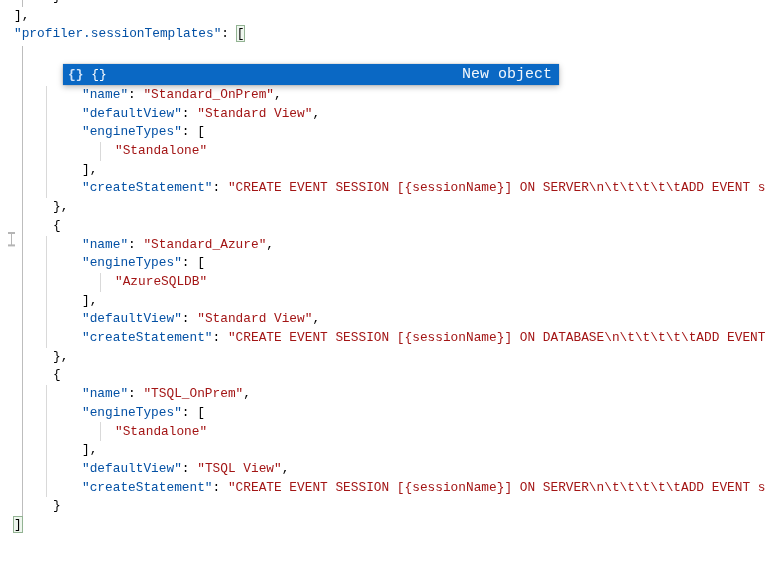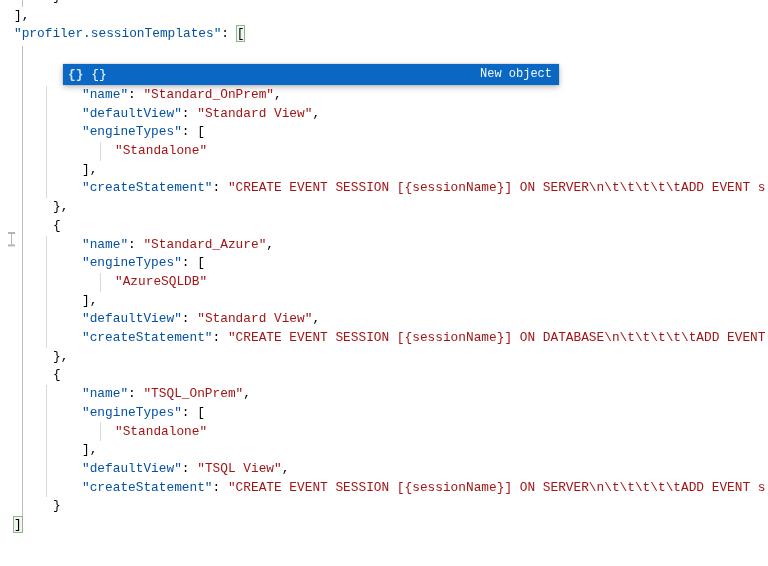--- a/index.html
+++ b/index.html
@@ -25,21 +25,21 @@
   #suggest{
     position:absolute;left:63px;top:63.5px;width:496px;height:21.5px;
     display:flex;align-items:center;box-sizing:border-box;
     padding:0 7px 0 5px;
     background:var(--suggest-bg);color:#ffffff;
     font:12.8px/21.5px "Liberation Mono","DejaVu Sans Mono",monospace;
     box-shadow:0 2px 6px rgba(0,0,0,0.28), 0 0 1px rgba(0,0,0,0.35);
   }
   #suggest .s-icon{color:#cfe2f8;margin-right:8px;font-weight:bold;}
   #suggest .s-label{flex:1;}
-  #suggest .s-detail{font-size:12px;opacity:.95;}
+  #suggest .s-detail{font-size:15px;opacity:.95;}
   .ibeam{position:absolute;left:7px;top:232px;width:9px;height:14px;}
   .ibeam::before{
     content:"";position:absolute;left:3.5px;top:0;width:1.6px;height:14px;background:#b5b5b5;
   }
   .ibeam::after{
     content:"";position:absolute;left:1px;top:0;width:7px;height:1.6px;background:#b5b5b5;
     box-shadow:0 12.4px 0 #b5b5b5;
   }
 </style>
 </head>

